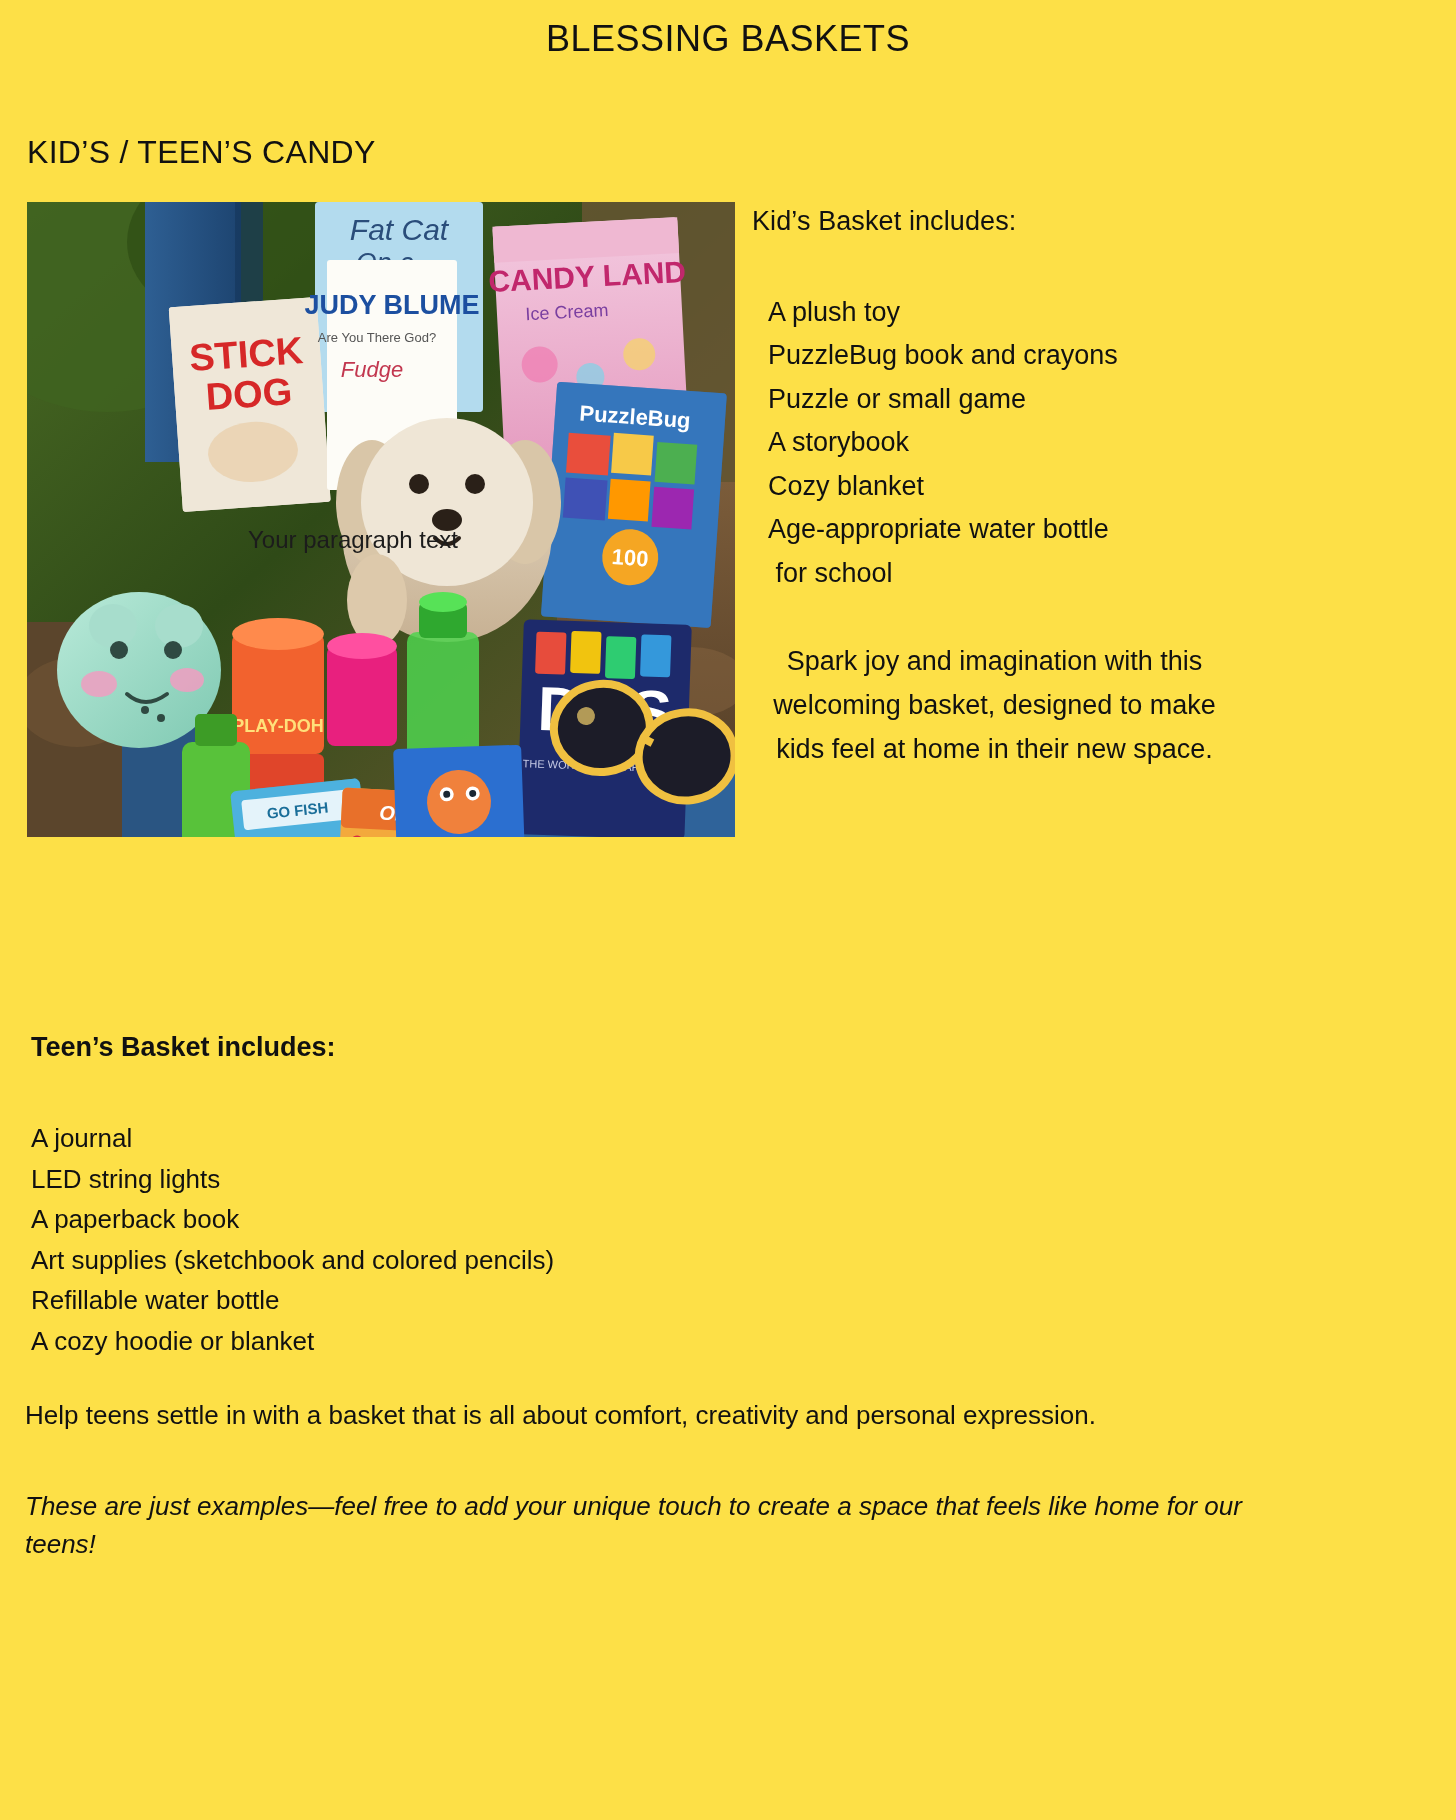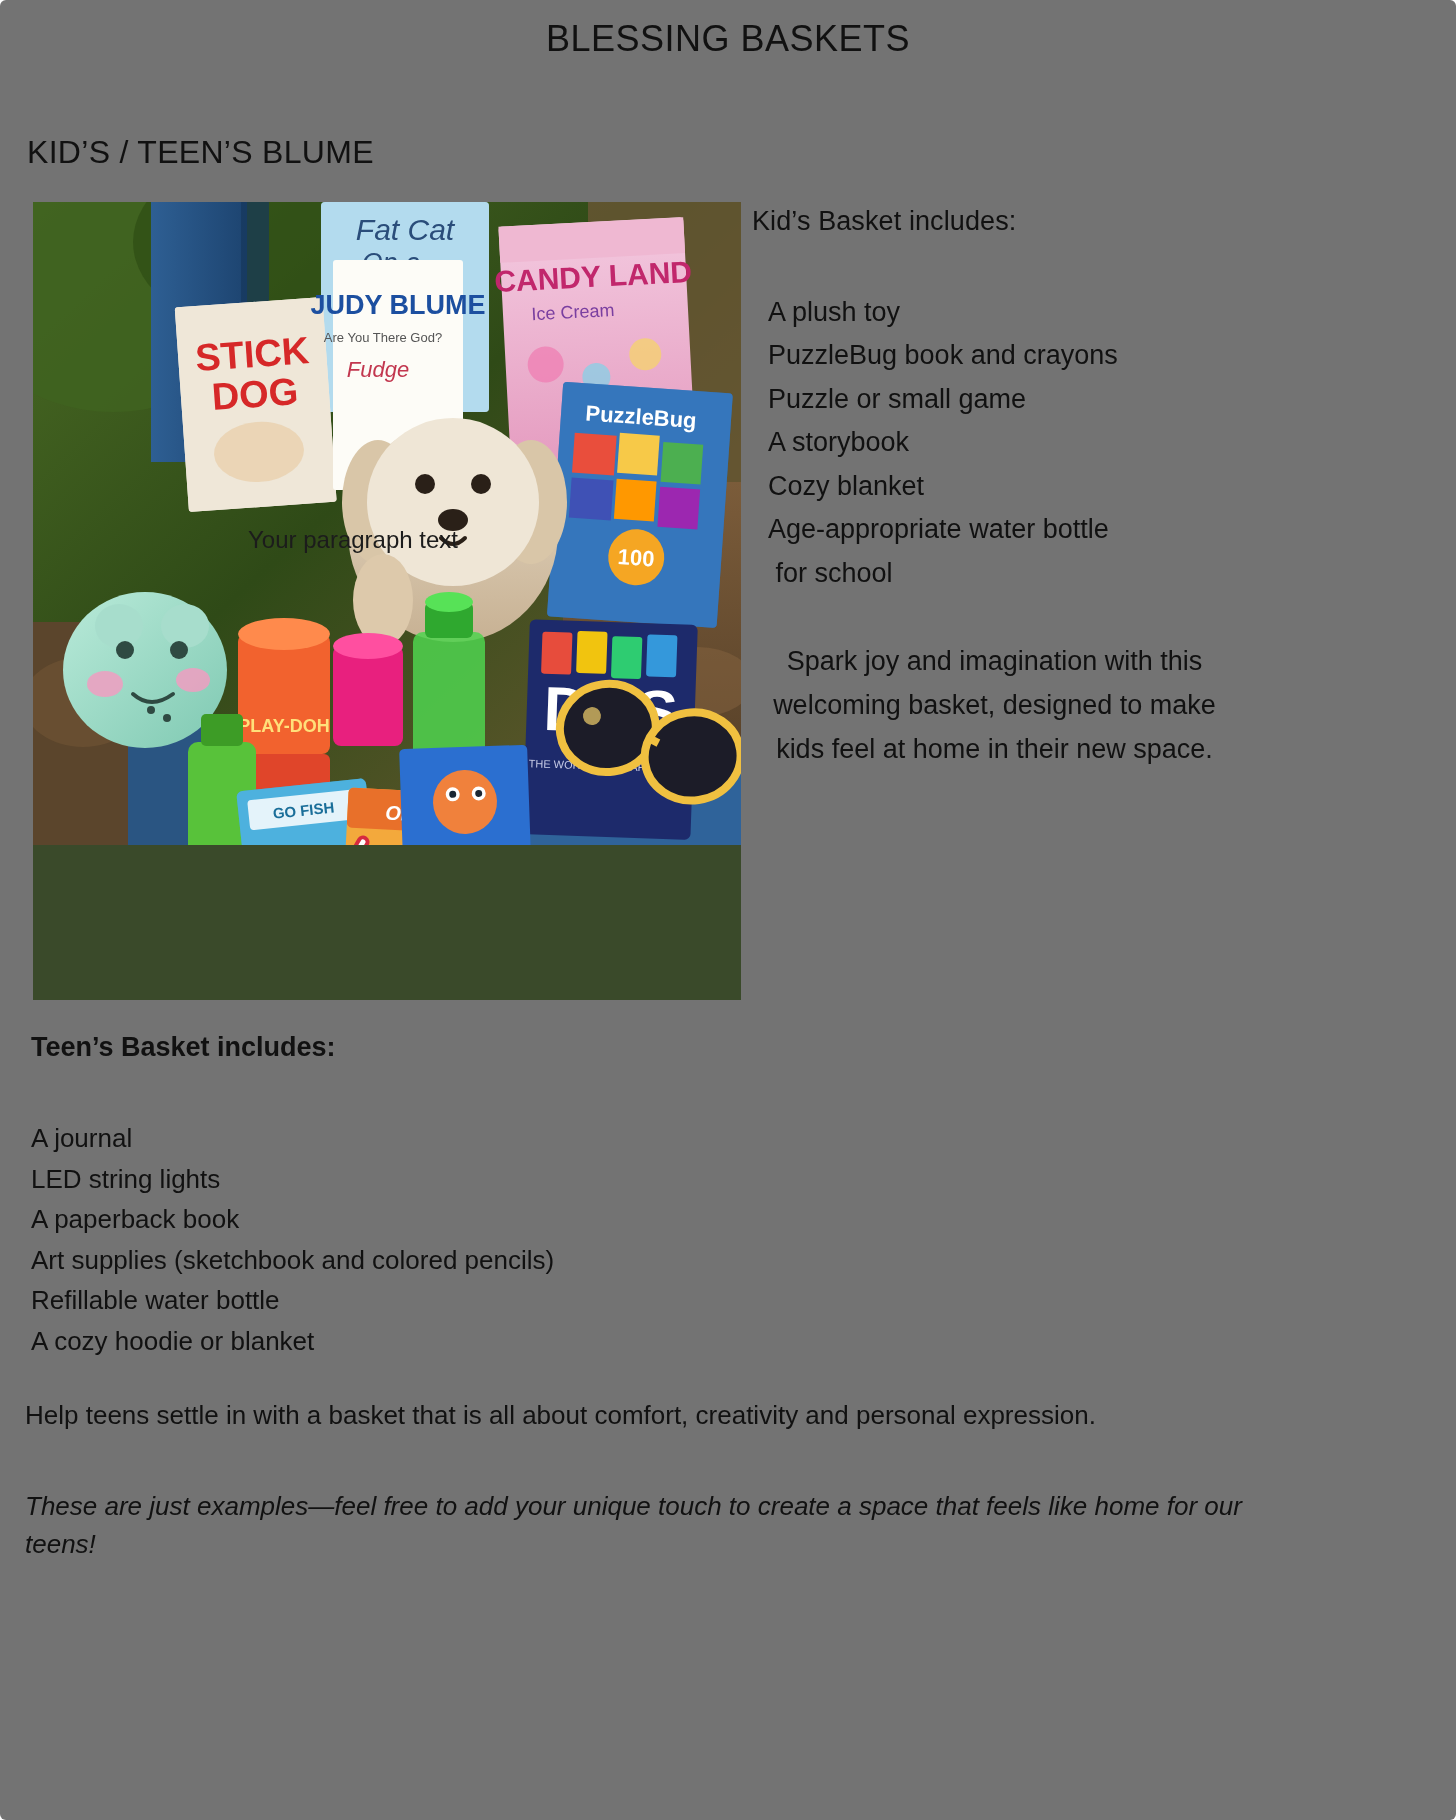--- a/index.html
+++ b/index.html
@@ -13,22 +13,21 @@
     position: relative;
     font-family: "Liberation Sans", sans-serif;
     color: #0b0b0b;
     overflow: hidden;
   }
 
   .page {
     position: relative;
     width: 1456px;
     height: 1820px;
-    background: #737373;
-    border-radius: 6px;
+    background: #fde047;
   }
 
   
   .doc-title {
     position: absolute;
     left: 0;
     top: 18px;
     width: 1456px;
     text-align: center;
     font-size: 36px;
@@ -45,24 +44,24 @@
     top: 134px;
     font-size: 32px;
     font-weight: 400;
     letter-spacing: 0.3px;
     color: #111111;
   }
 
   
   .photo-frame {
     position: absolute;
-    left: 33px;
+    left: 27px;
     top: 202px;
     width: 708px;
-    height: 798px;
+    height: 635px;
     overflow: hidden;
     background: #3a4a2a;
   }
   .photo-frame svg {
     display: block;
     width: 708px;
     height: 643px;
   }
   .photo-caption-overlay {
     position: absolute;
@@ -165,21 +164,21 @@
     width: 1230px;
   }
 </style>
 </head>
 <body>
 
 <div class="page">
 
   <div class="doc-title">BLESSING BASKETS</div>
 
-  <div class="section-heading">KID’S / TEEN’S BLUME</div>
+  <div class="section-heading">KID’S / TEEN’S CANDY</div>
 
   <div class="photo-frame">
     <svg viewBox="0 0 708 643" preserveAspectRatio="none">
       <defs>
         <linearGradient id="bgGreen" x1="0" y1="0" x2="1" y2="1">
           <stop offset="0%" stop-color="#4a6b24"></stop>
           <stop offset="45%" stop-color="#2f4a17"></stop>
           <stop offset="100%" stop-color="#6e5a33"></stop>
         </linearGradient>
         <linearGradient id="dirt" x1="0" y1="0" x2="0" y2="1">

